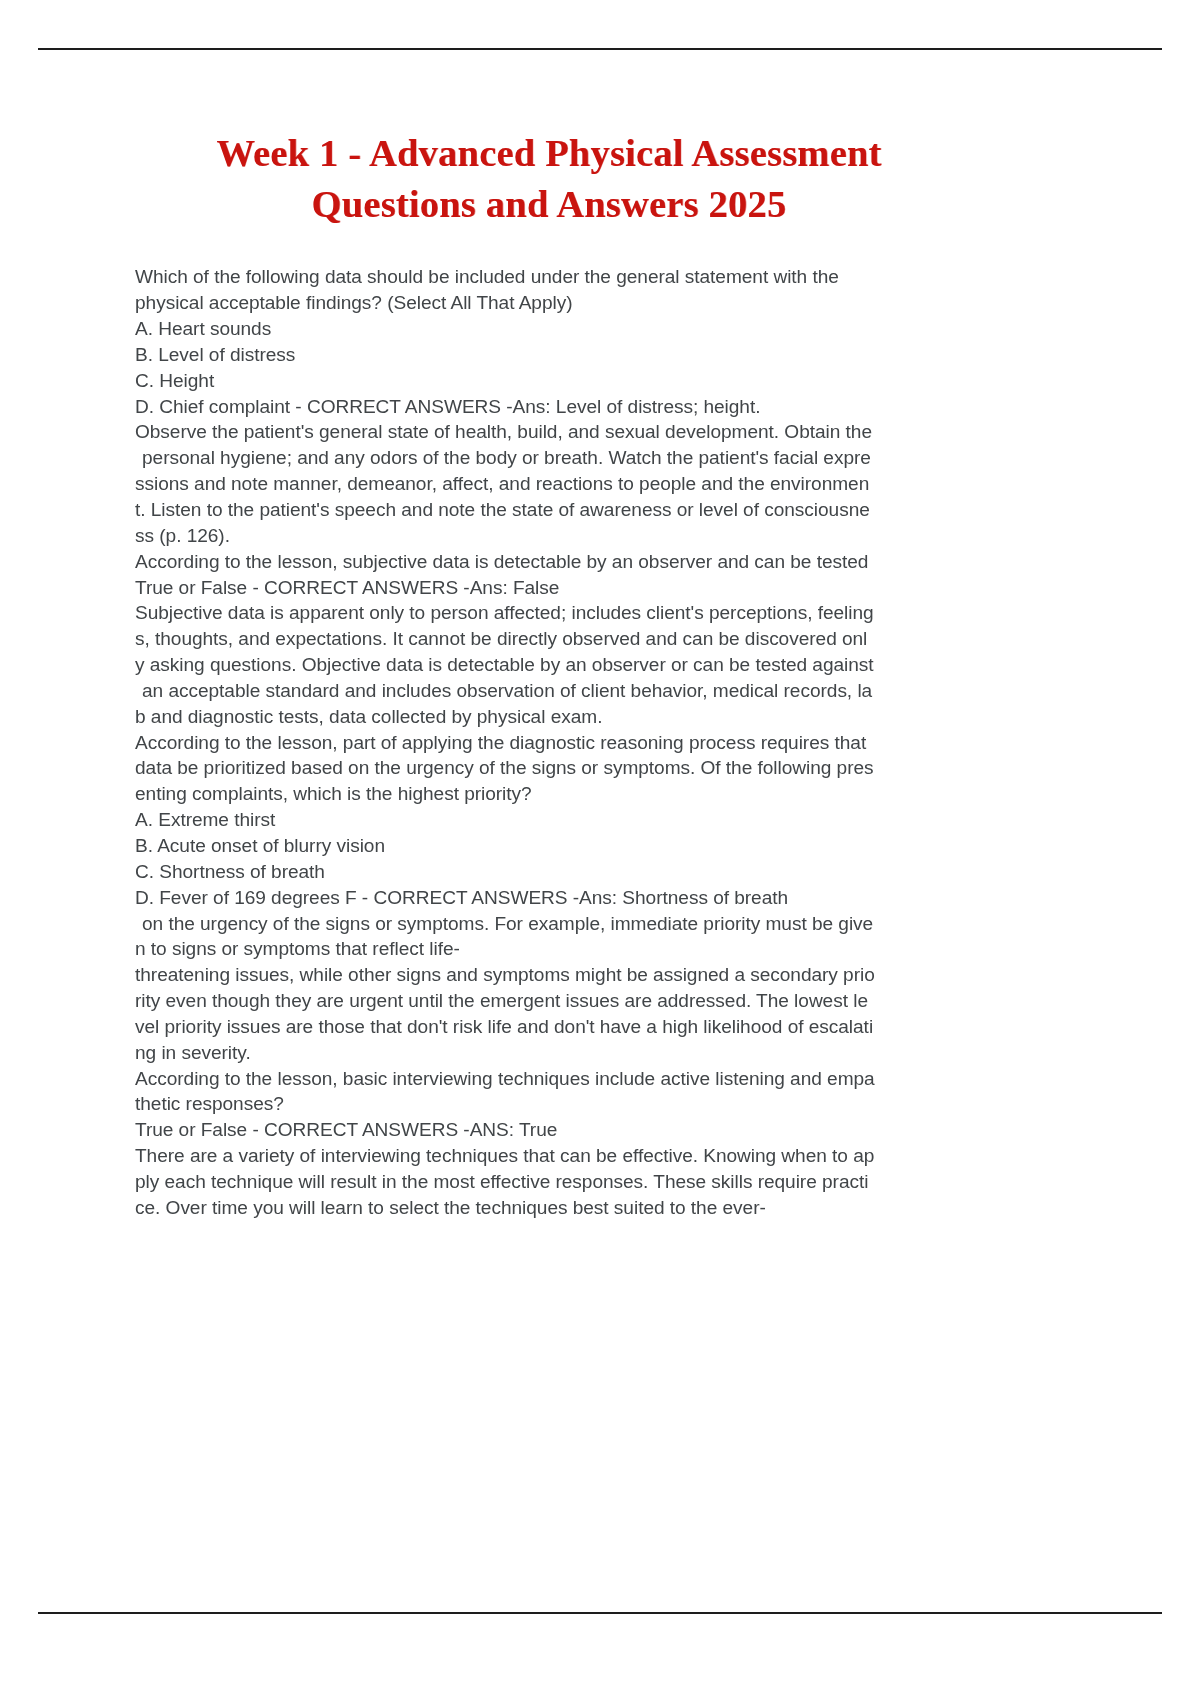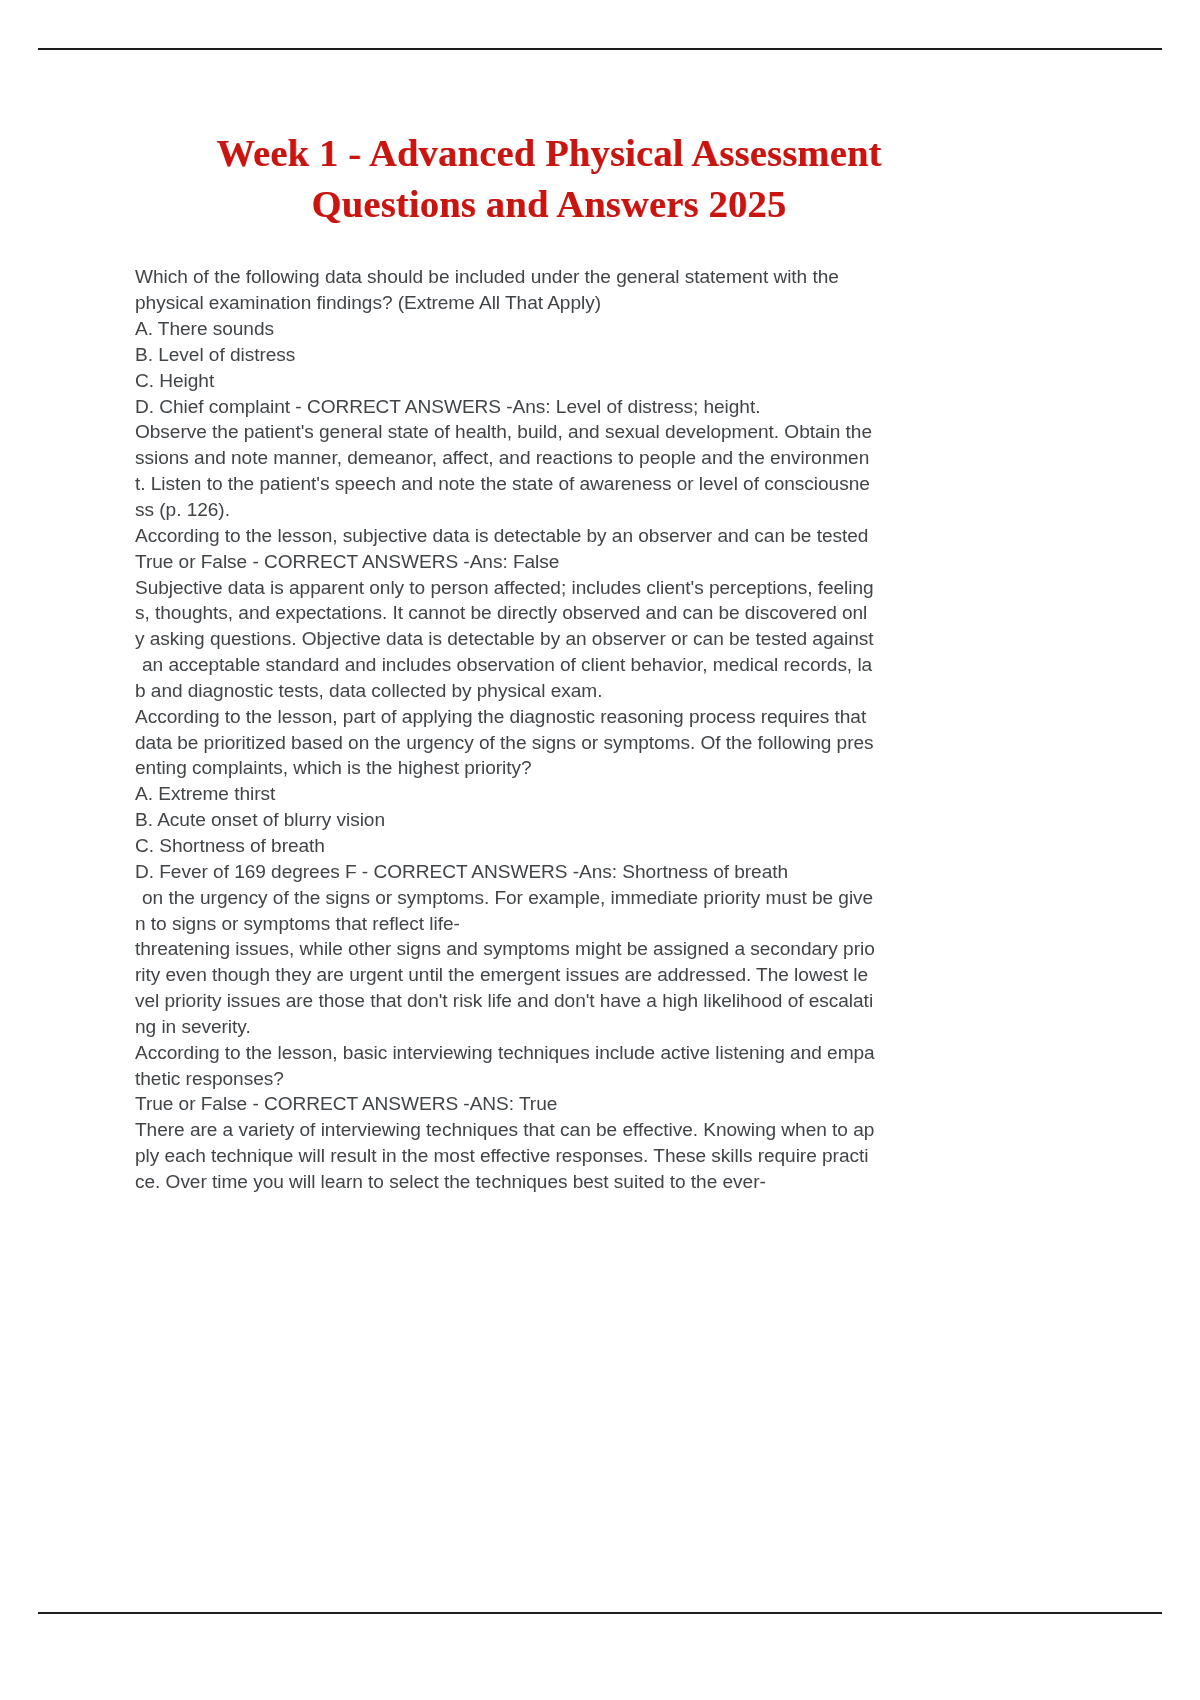--- a/index.html
+++ b/index.html
@@ -84,26 +84,27 @@
   <div class="content">
 
     <h1 class="doc-title">
       <span>Week 1 - Advanced Physical Assessment</span>
       <br>
       <span>Questions and Answers 2025</span>
     </h1>
 
     <div class="body-block" id="body-block">
         <p class="doc-line">Which of the following data should be included under the general statement with the</p>
-        <p class="doc-line">physical examination findings? (Extreme All That Apply)</p>
-        <p class="doc-line">A. There sounds</p>
+        <p class="doc-line">physical acceptable findings? (Select All That Apply)</p>
+        <p class="doc-line">A. Heart sounds</p>
         <p class="doc-line">B. Level of distress</p>
         <p class="doc-line">C. Height</p>
         <p class="doc-line">D. Chief complaint - CORRECT ANSWERS -Ans: Level of distress; height.</p>
         <p class="doc-line">Observe the patient's general state of health, build, and sexual development. Obtain the</p>
+        <p class="doc-line indent">personal hygiene; and any odors of the body or breath. Watch the patient's facial expre</p>
         <p class="doc-line">ssions and note manner, demeanor, affect, and reactions to people and the environmen</p>
         <p class="doc-line">t. Listen to the patient's speech and note the state of awareness or level of consciousne</p>
         <p class="doc-line">ss (p. 126).</p>
         <p class="doc-line">According to the lesson, subjective data is detectable by an observer and can be tested</p>
         <p class="doc-line">True or False - CORRECT ANSWERS -Ans: False</p>
         <p class="doc-line">Subjective data is apparent only to person affected; includes client's perceptions, feeling</p>
         <p class="doc-line">s, thoughts, and expectations. It cannot be directly observed and can be discovered onl</p>
         <p class="doc-line">y asking questions. Objective data is detectable by an observer or can be tested against</p>
         <p class="doc-line indent">an acceptable standard and includes observation of client behavior, medical records, la</p>
         <p class="doc-line">b and diagnostic tests, data collected by physical exam.</p>

